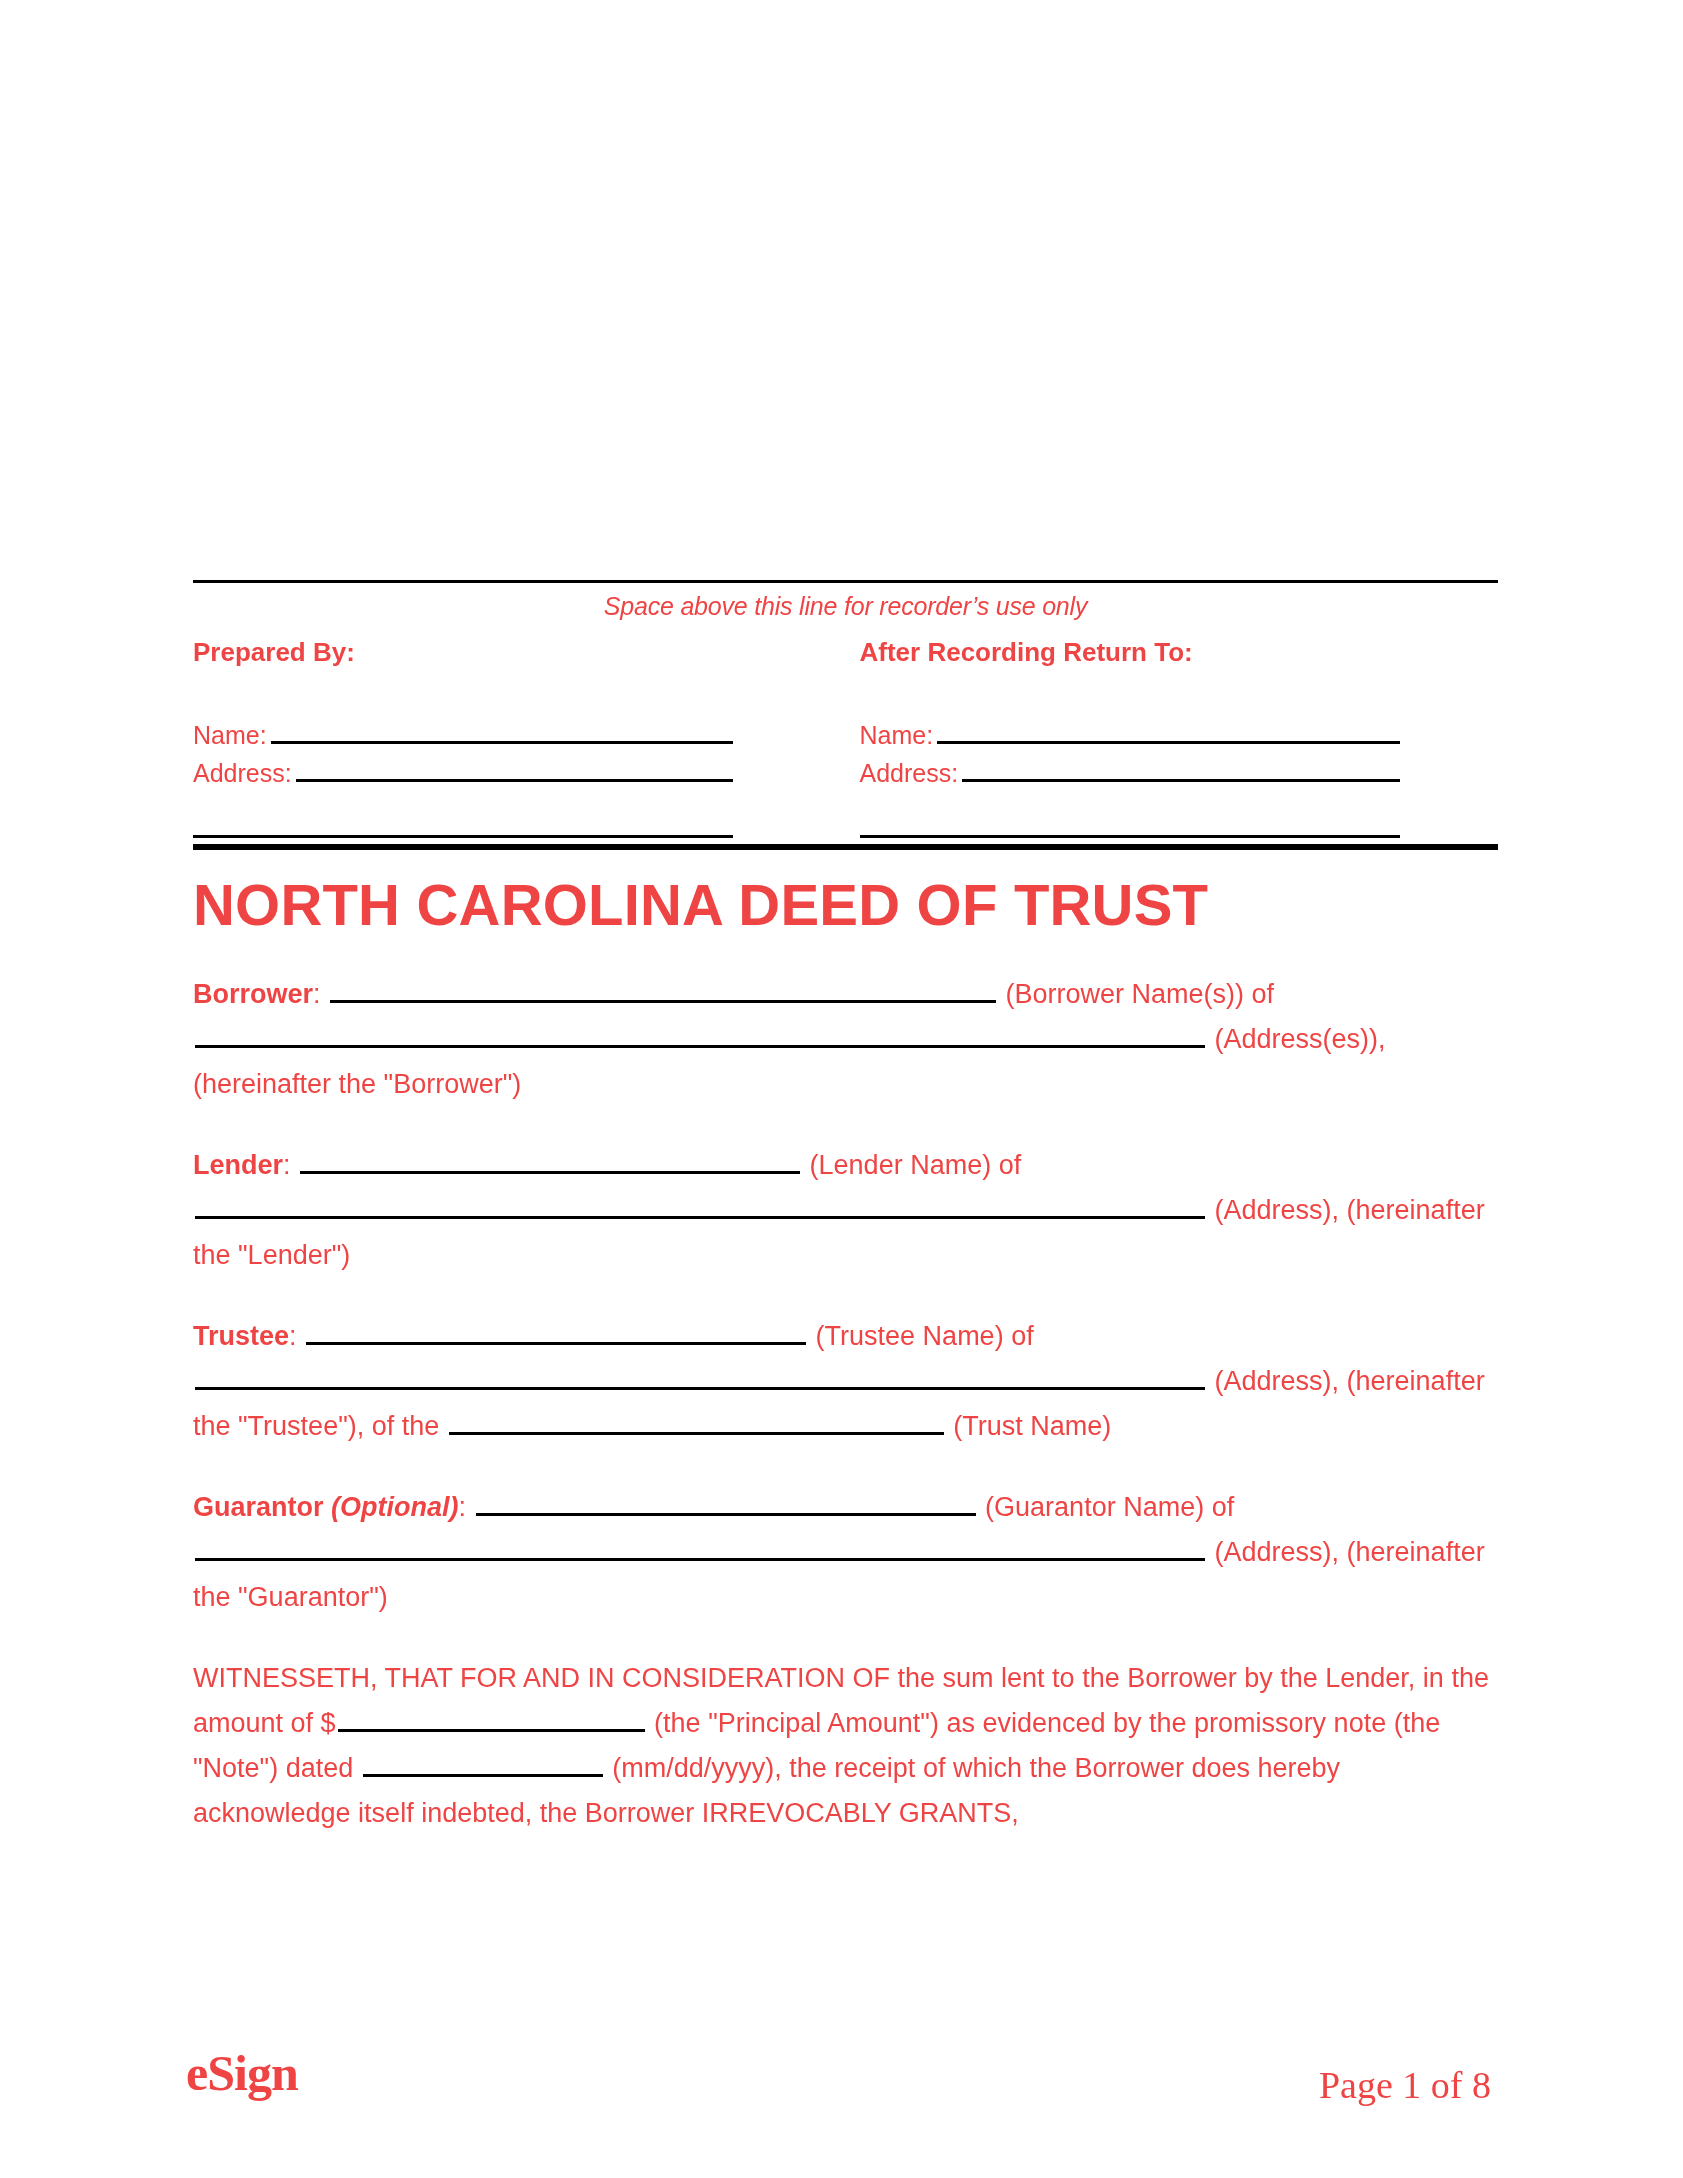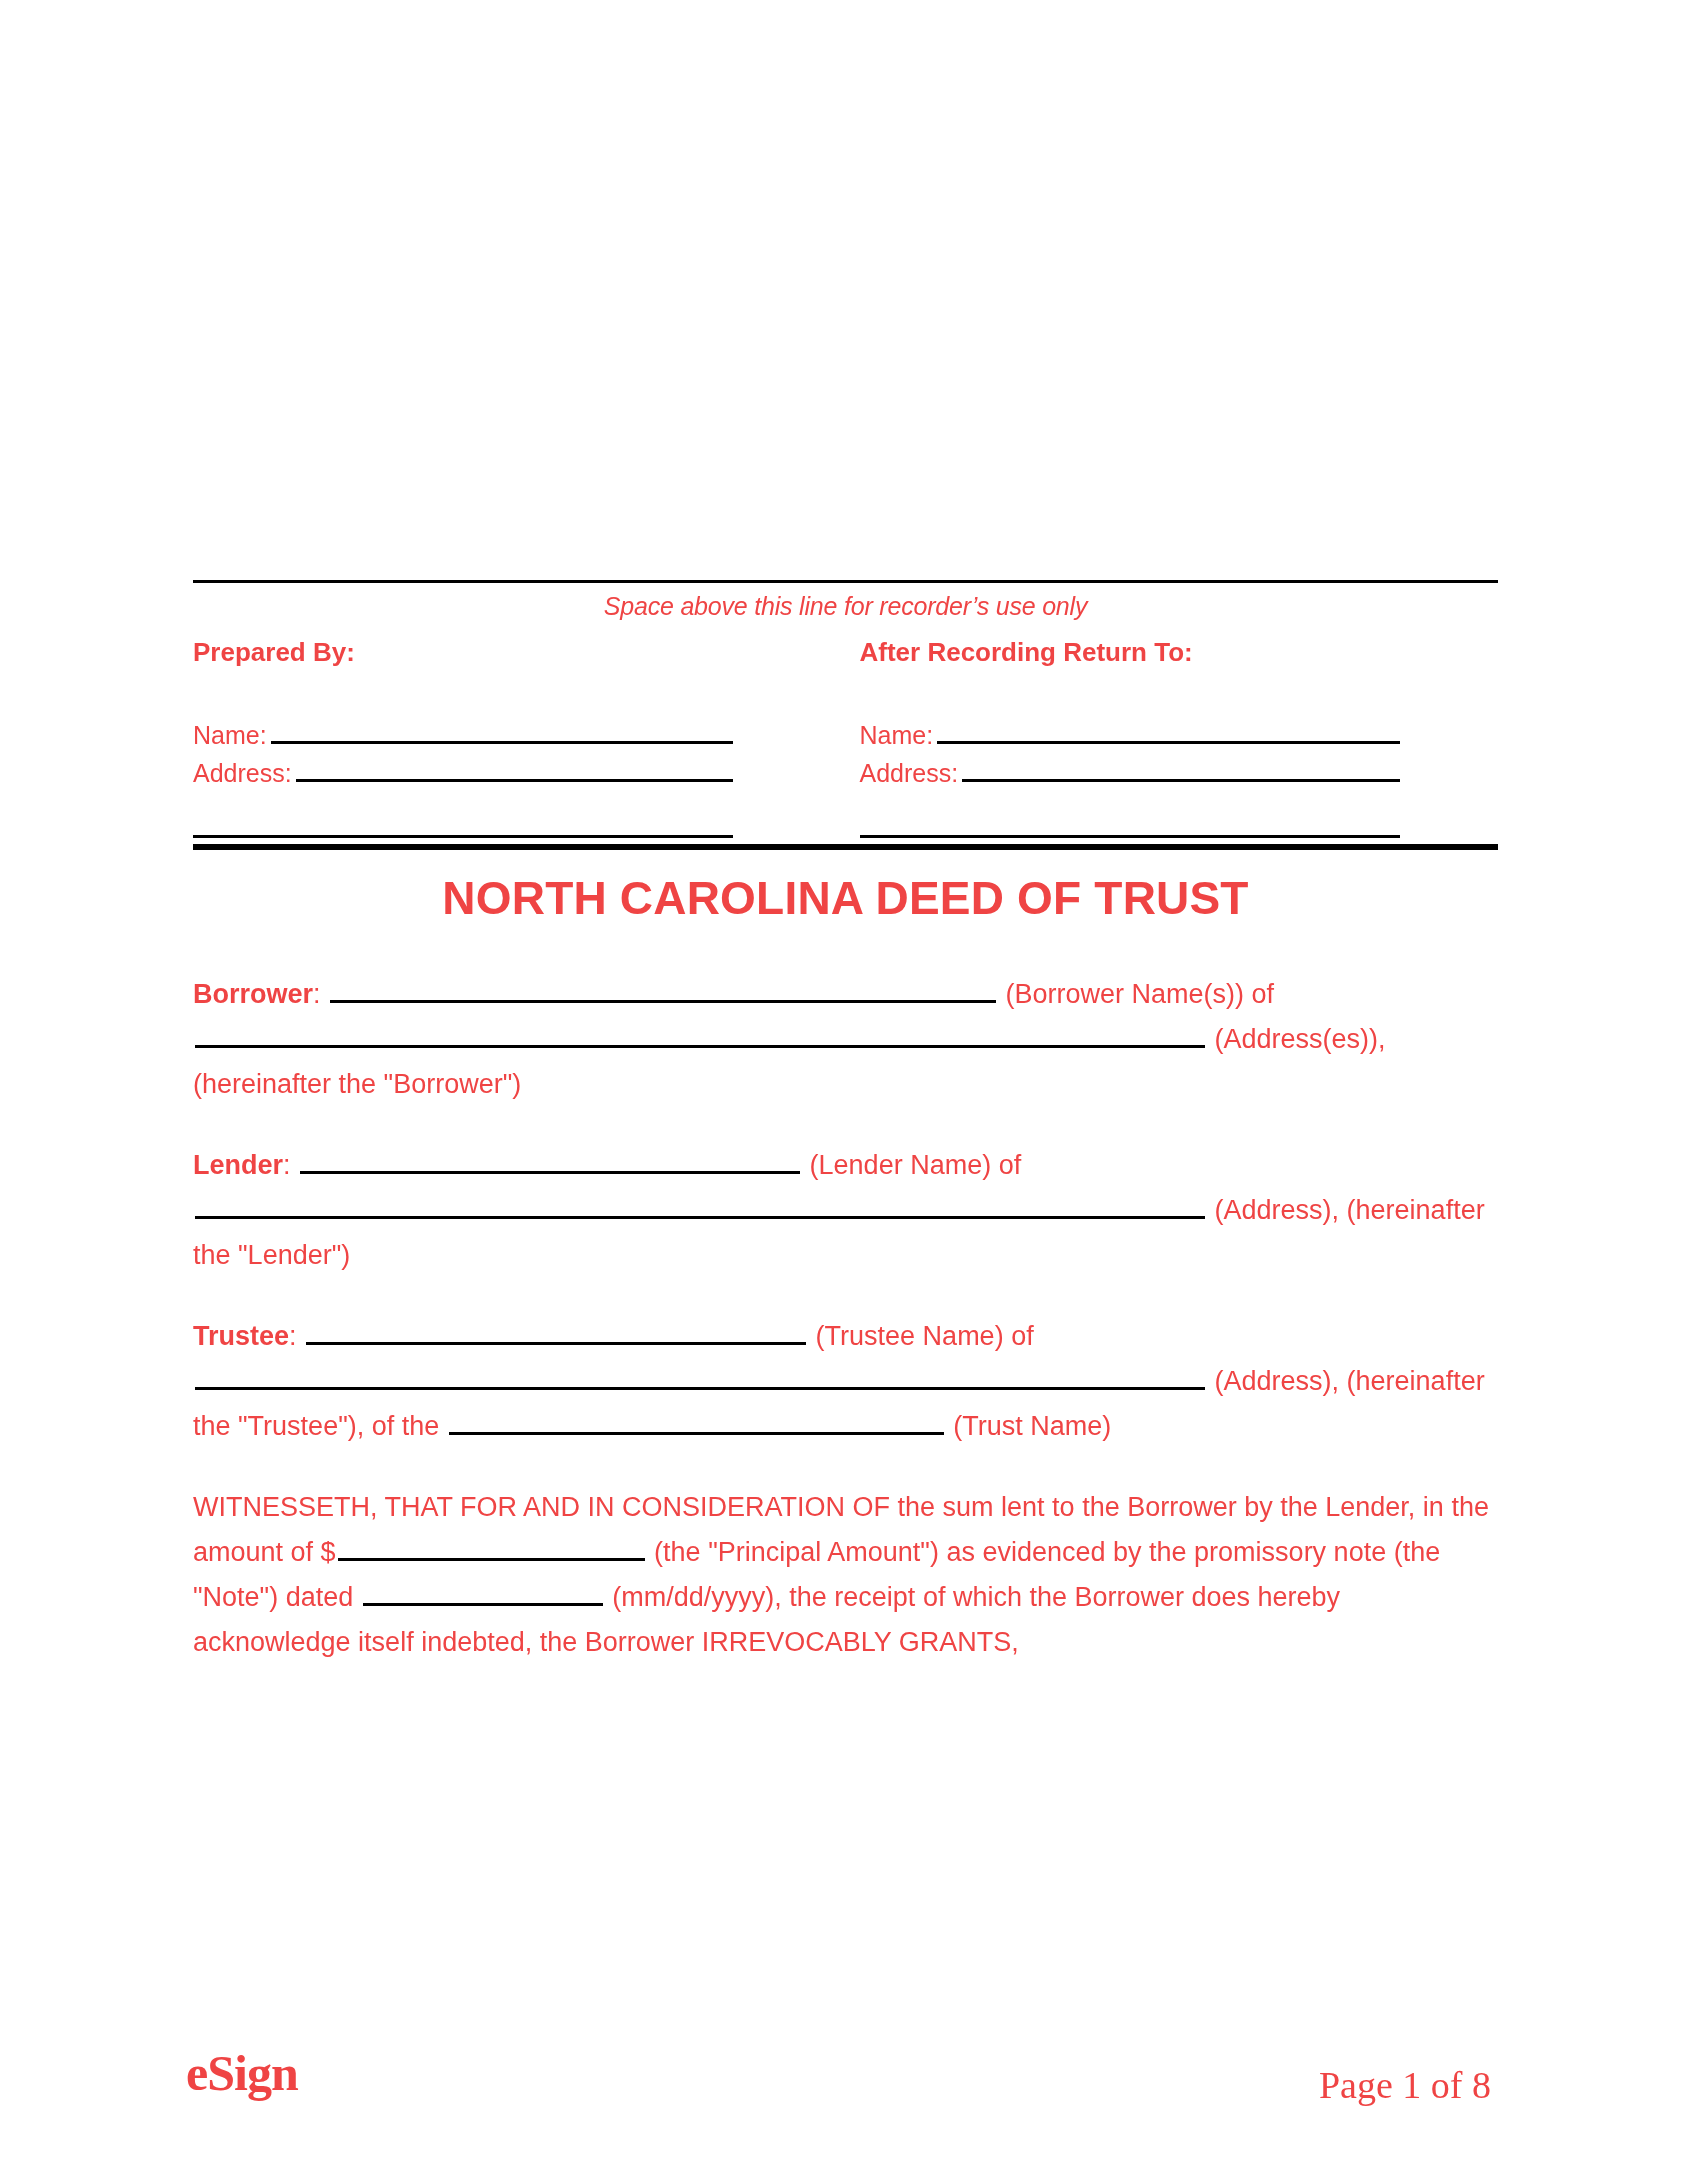--- a/index.html
+++ b/index.html
@@ -78,22 +78,22 @@
     height: 34px;
     margin-top: 10px;
   }
 
   
   .doc-title {
     position: absolute;
     left: 193px;
     top: 871px;
     width: 1305px;
-    text-align: center;
-    font-size: 46px;
+    text-align: left;
+    font-size: 58px;
     font-weight: bold;
     letter-spacing: 0.2px;
   }
 
   
   .body {
     position: absolute;
     left: 193px;
     top: 972px;
     width: 1307px;
@@ -217,20 +217,29 @@
       <span class="lbl-bold">Trustee</span><span>:</span>
       <span class="fill fill-name-s"></span>
       <span>(Trustee Name) of</span>
       <span class="fill fill-addr"></span>
       <span>(Address),</span>
       <span>(hereinafter the "Trustee"), of the</span>
       <span class="fill fill-trust"></span>
       <span>(Trust Name)</span>
     </p>
 
+    <p class="para">
+      <span class="lbl-bold">Guarantor</span>
+      <span class="lbl-bold ital">(Optional)</span><span>:</span>
+      <span class="fill fill-name-s"></span>
+      <span>(Guarantor Name) of</span>
+      <span class="fill fill-addr"></span>
+      <span>(Address),</span>
+      <span>(hereinafter the "Guarantor")</span>
+    </p>
 
     <p class="para">
       <span>WITNESSETH, THAT FOR AND IN CONSIDERATION OF the sum lent to the Borrower by the</span>
       <span>Lender, in the amount of $</span><span class="fill fill-amount"></span>
       <span>(the "Principal Amount") as evidenced by</span>
       <span>the promissory note (the "Note") dated</span>
       <span class="fill fill-note"></span>
       <span>(mm/dd/yyyy), the receipt of which</span>
       <span>the Borrower does hereby acknowledge itself indebted, the Borrower IRREVOCABLY GRANTS,</span>
     </p>

